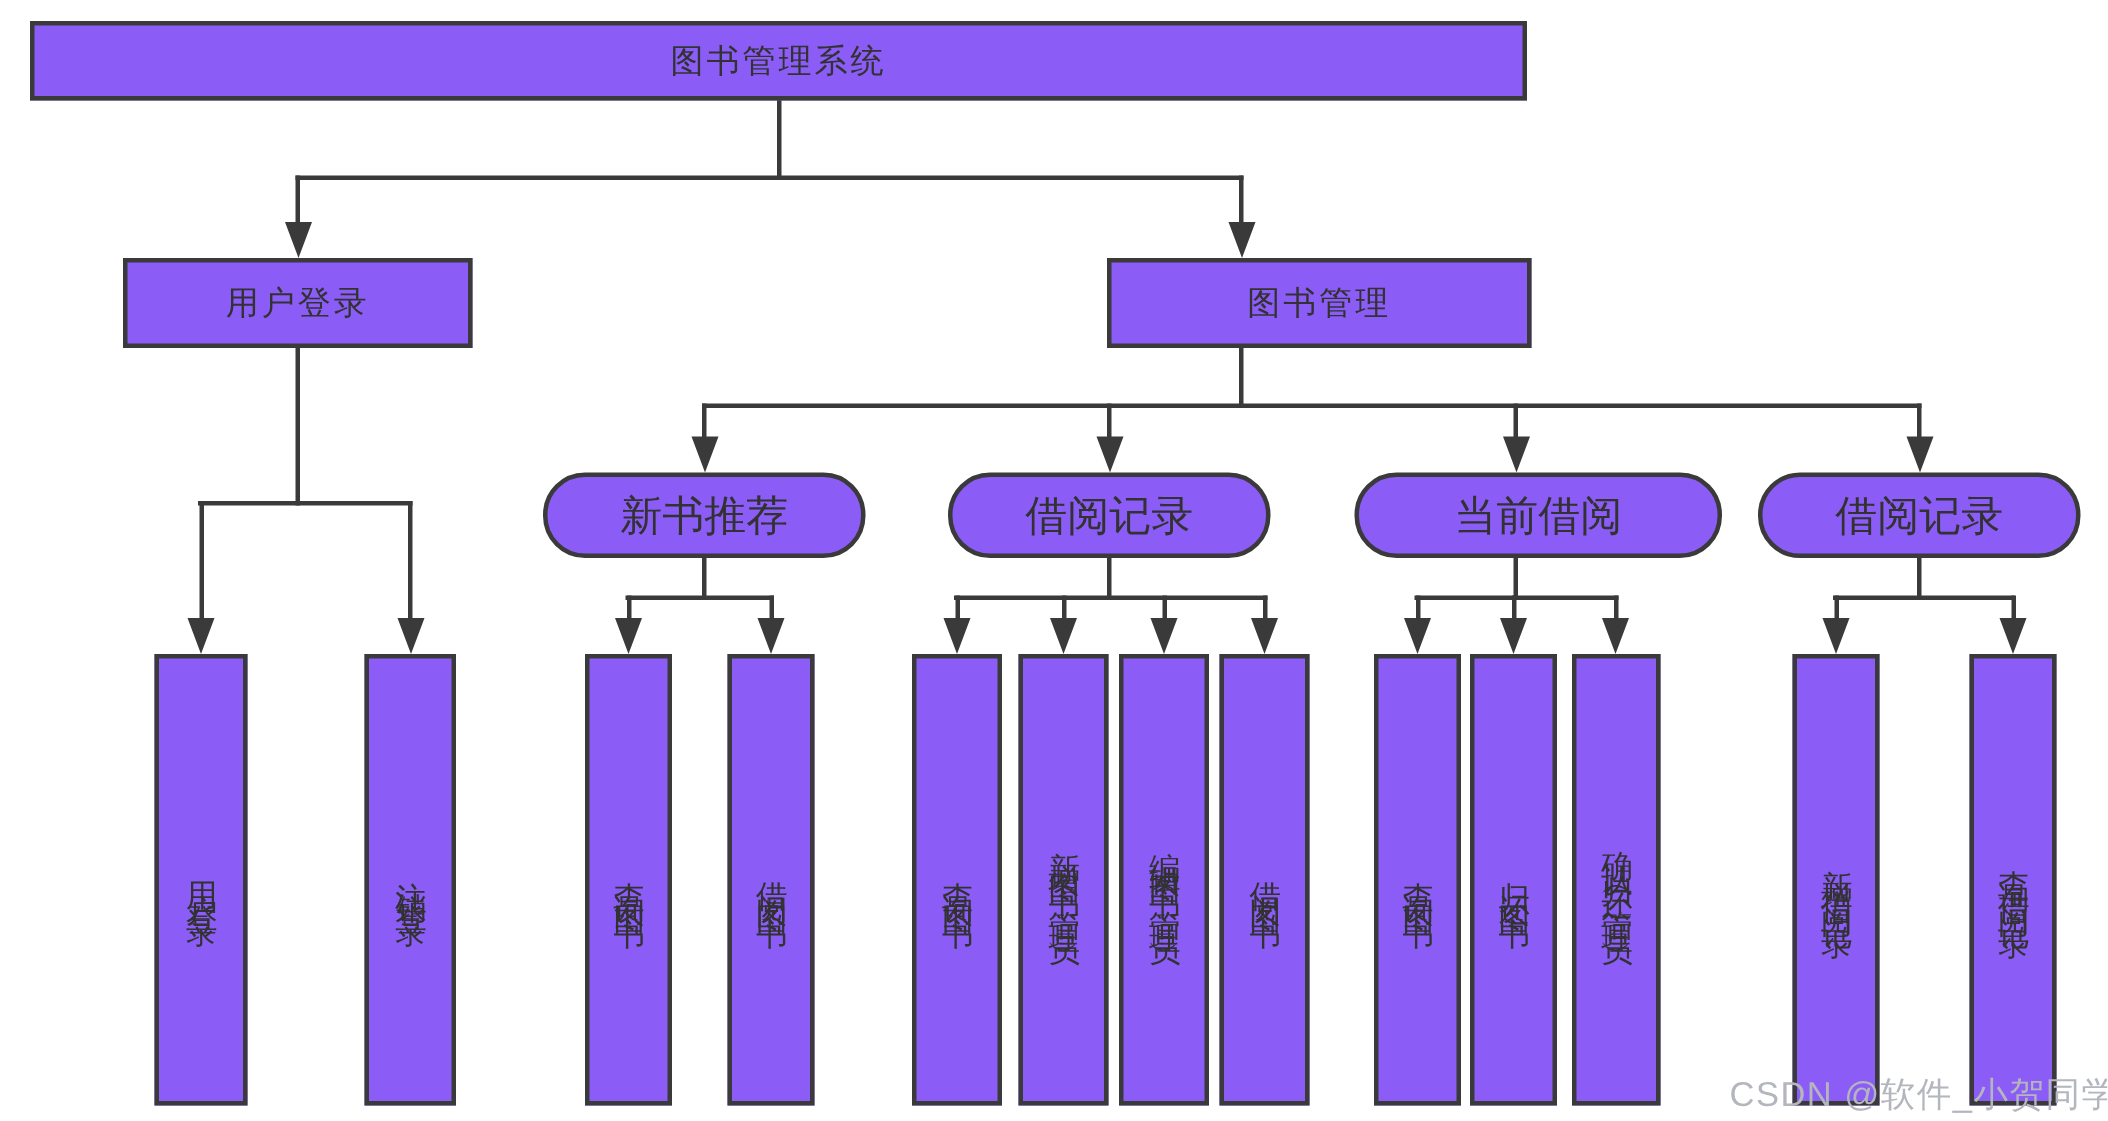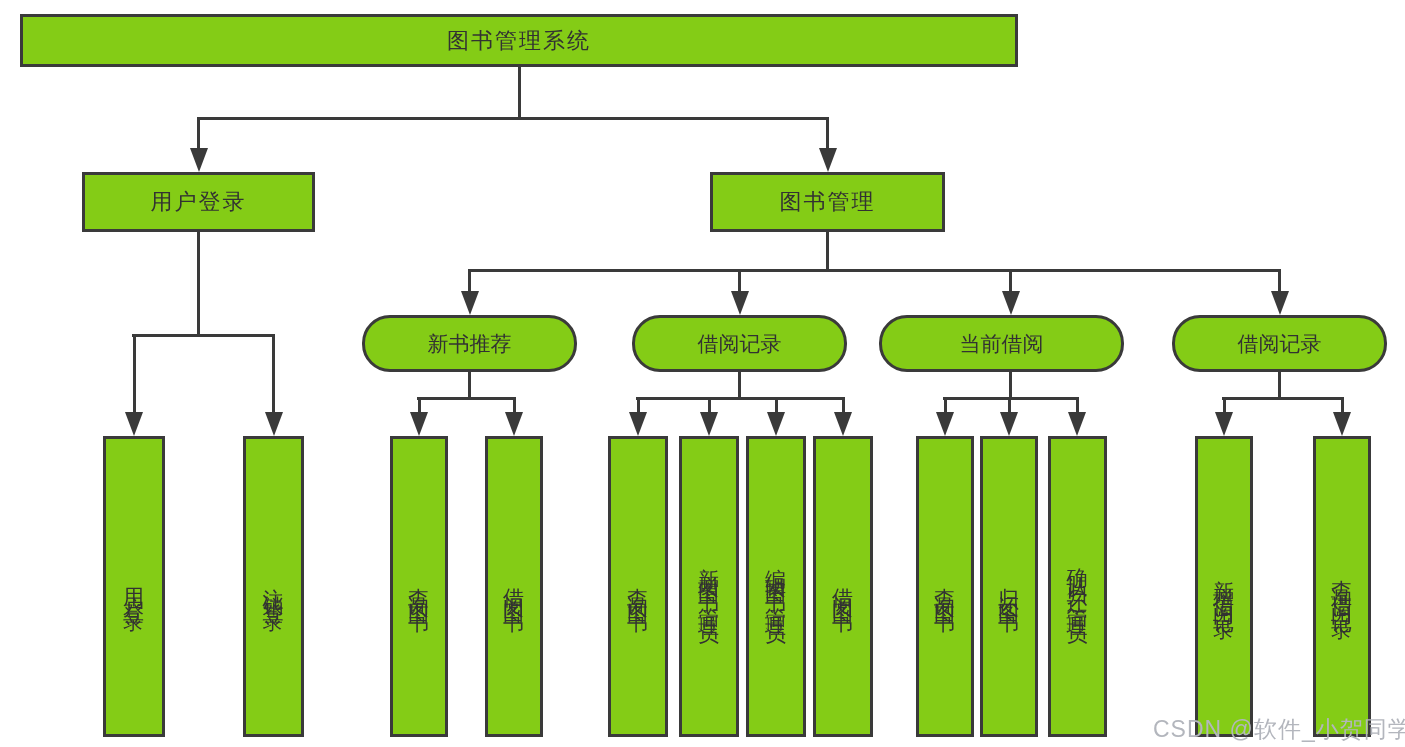--- a/index.html
+++ b/index.html
@@ -5,27 +5,27 @@
   :root{
     --line:#3a3a3a; --text:#323232; --bg:#ffffff; --watermark:#b3b6bd;
   }
   html,body{margin:0;padding:0;background:var(--bg);}
   .canvas{
     position:relative; width:1405px; height:747px; background:var(--bg);
     overflow:hidden; font-family:"Liberation Sans", sans-serif; color:var(--text);
   }
   .node{
     position:absolute; box-sizing:border-box; border:3px solid var(--line);
-    background:#84cc16; display:flex; align-items:center; justify-content:center;
+    background:#8b5cf6; display:flex; align-items:center; justify-content:center;
     text-align:center;
   }
   .hnode{ font-size:22px; letter-spacing:2px; }
   .root{ left:20px; top:14px; width:998px; height:53px; }
   .lvl2{ top:172px; height:60px; }
-  .lvl3{ top:315px; height:57px; font-size:21px;border-radius:28px; }
+  .lvl3{ top:315px; height:57px; font-size:28px;border-radius:28px; }
   .leaf{ top:436px; height:301px; }
   .vt{
     writing-mode:vertical-lr; text-orientation:mixed;
     font-size:21px; letter-spacing:8px; line-height:1;
   }
   .hline,.vline{ position:absolute; background:var(--line); }
   .hline{ height:3px; }
   .vline{ width:3px; }
   .arr{
     position:absolute; width:0; height:0;
@@ -101,31 +101,31 @@
   <div class="vline" style="left:1341px;top:397px;height:18px"></div>
   <div class="arr" style="left:1333px;top:412px"></div>
 
   <div class="node root hnode">
     <span>图书管理系统</span>
   </div>
 
   <div class="node lvl2 hnode" style="left:82px;width:233px">
     <span>用户登录</span>
   </div>
-  <div class="node lvl2 hnode" style="left:710px;width:235px">
+  <div class="node lvl2 hnode" style="left:738px;width:283px">
     <span>图书管理</span>
   </div>
 
   <div class="node lvl3" style="left:362px;width:215px">
     <span>新书推荐</span>
   </div>
   <div class="node lvl3" style="left:632px;width:215px">
     <span>借阅记录</span>
   </div>
-  <div class="node lvl3" style="left:879px;width:245px">
+  <div class="node lvl3" style="left:903px;width:245px">
     <span>当前借阅</span>
   </div>
   <div class="node lvl3" style="left:1172px;width:215px">
     <span>借阅记录</span>
   </div>
 
   <div class="node leaf" style="left:103px;width:62px">
     <span class="vt">用户登录</span>
   </div>
   <div class="node leaf" style="left:243px;width:61px">

